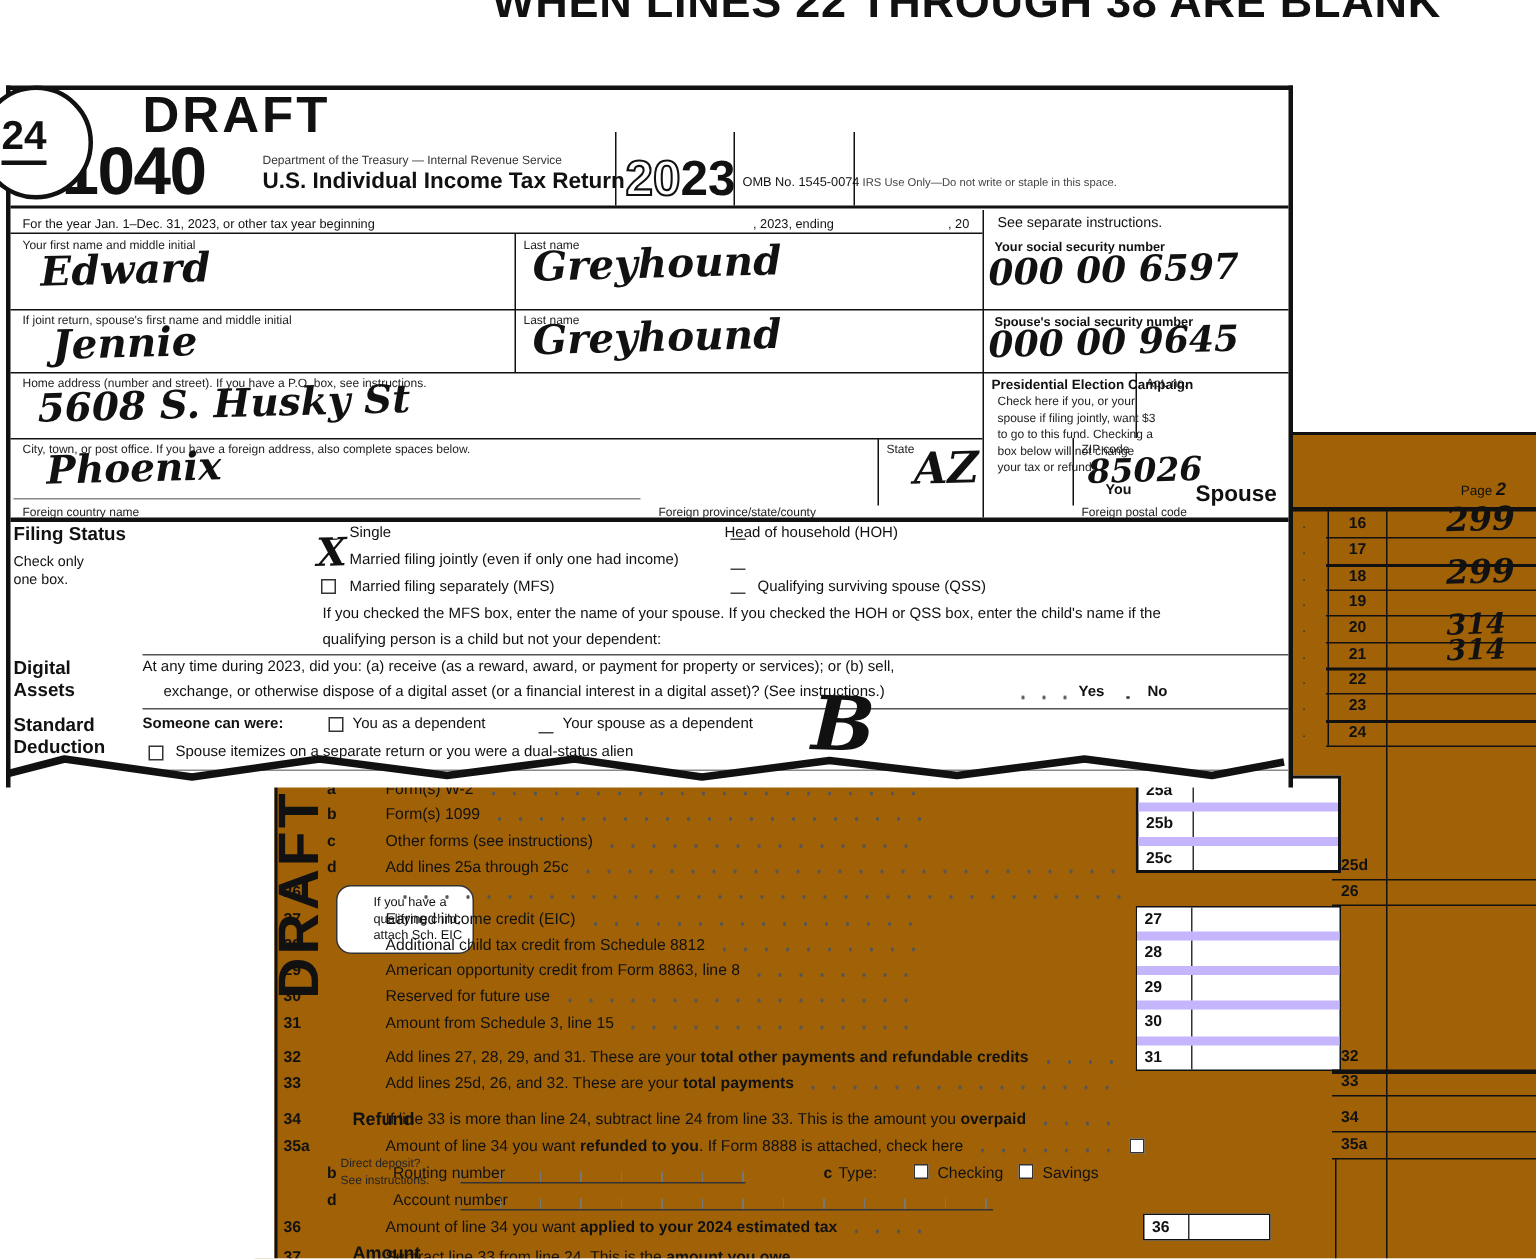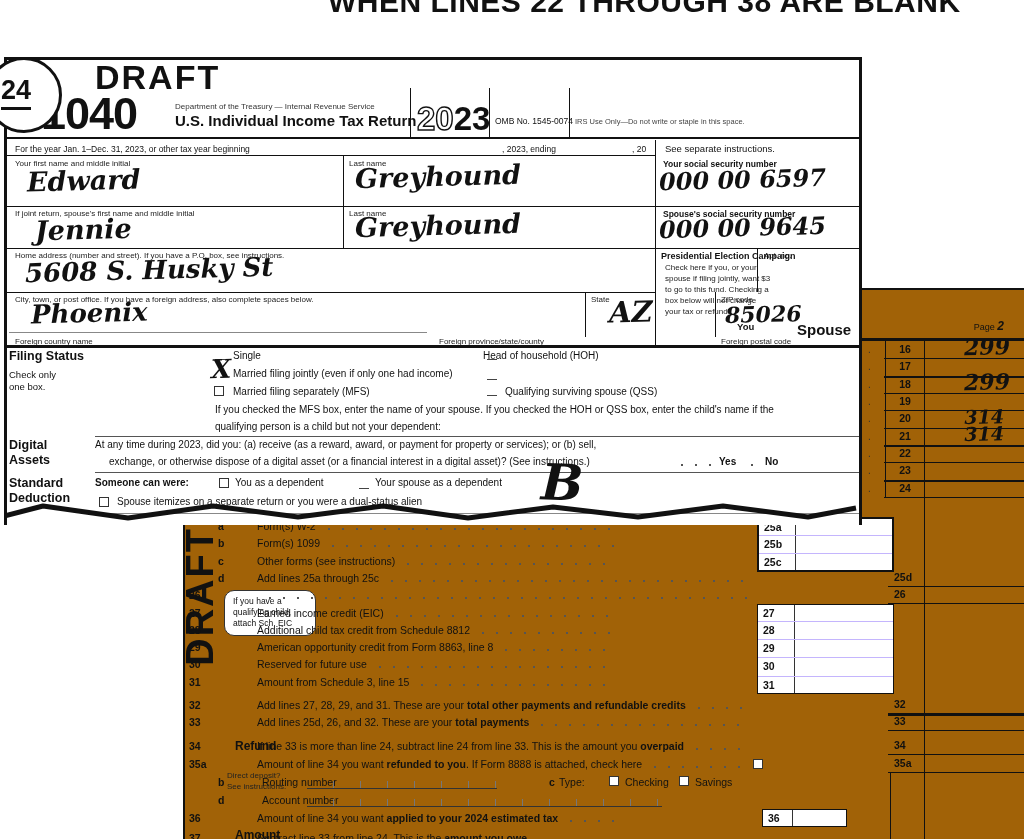--- a/index.html
+++ b/index.html
@@ -28,40 +28,40 @@
   .brow { position:absolute; display:flex; align-items:center; height:17px; font-size:10.5px;
           white-space:nowrap; color:#111; }
   .bn { flex:none; width:72px; box-sizing:border-box; font-weight:700; }
   .bn.num { padding-left:4px; }
   .bn.let { padding-left:33px; }
   .btxt { flex:none; }
   .lead { flex:1 1 auto; height:4px; margin:0 8px 3px 6px; align-self:flex-end;
           background-image:radial-gradient(circle, #555 1px, transparent 1.4px);
           background-size:14px 4px; background-repeat:repeat-x; background-position:left bottom; }
   .gbox { position:absolute; left:572px; width:137px; border:2px solid #111; box-sizing:border-box; background:#fff; }
-  .grow { display:flex; border-bottom:1px solid #c4b5fd; }
+  .grow { display:flex; border-bottom:6px solid #c4b5fd; }
   .grow:last-child { border-bottom:none; }
   .glab { width:37px; border-right:1px solid #333; font-weight:700; font-size:10.5px;
           padding:2px 0 0 5px; box-sizing:border-box; }
   .gval { flex:1; }
   .rlab { position:absolute; left:709px; width:32px; font-size:10.5px; font-weight:700; white-space:nowrap; }
   .pn { position:absolute; left:701px; width:38px; text-align:center; font-weight:700; font-size:10.5px; }
   .pline { position:absolute; left:699px; width:142px; height:1px; background:#111; }
   .pline.thick { height:2.2px; }
   .pdot { position:absolute; left:683px; width:6px; font-size:10px; color:#333; }
   .pdot::before { content:"."; }
   .ddots { position:absolute; height:4px;
            background-image:radial-gradient(circle, #555 1px, transparent 1.4px);
            background-size:14px 4px; background-repeat:repeat-x; }
   .segfield { position:absolute; height:13px; border-bottom:1.2px solid #333; box-sizing:border-box;
               background-image:repeating-linear-gradient(90deg, transparent 0 26px, #777 26px 27px);
               background-size:100% 7px; background-position:0 bottom; background-repeat:no-repeat; }
   .callout { position:absolute; left:39px; top:300px; width:92px; height:46px;
              border:1.5px solid #333; border-radius:10px; font-size:8.5px; line-height:11px;
-             padding:5px 0 0 8px; box-sizing:border-box; background:#fff; }
+             padding:5px 0 0 24px; box-sizing:border-box; background:#fff; }
   .draftv { position:absolute; left:-4px; top:237px; font-weight:800; font-size:38px; letter-spacing:2px;
             writing-mode:vertical-rl; transform:rotate(180deg); line-height:1; }
   .outline20 { color:#fff; -webkit-text-stroke:1.4px #111; }
   .banner { position:absolute; top:-15px; left:328px; font-size:30px; font-weight:800;
             letter-spacing:0.5px; white-space:nowrap; z-index:40; }
   .circ { position:absolute; left:-14px; top:57px; width:76px; height:76px; border:3.5px solid #111;
           border-radius:50%; background:#fff; z-index:30; box-sizing:border-box; }
   .circ24 { position:absolute; left:12px; top:15px; font-size:27px; font-weight:800;
             border-bottom:3px solid #111; padding-bottom:1px; }
   .formv { position:absolute; left:16px; top:40px; font-size:8px; transform:rotate(-90deg);

